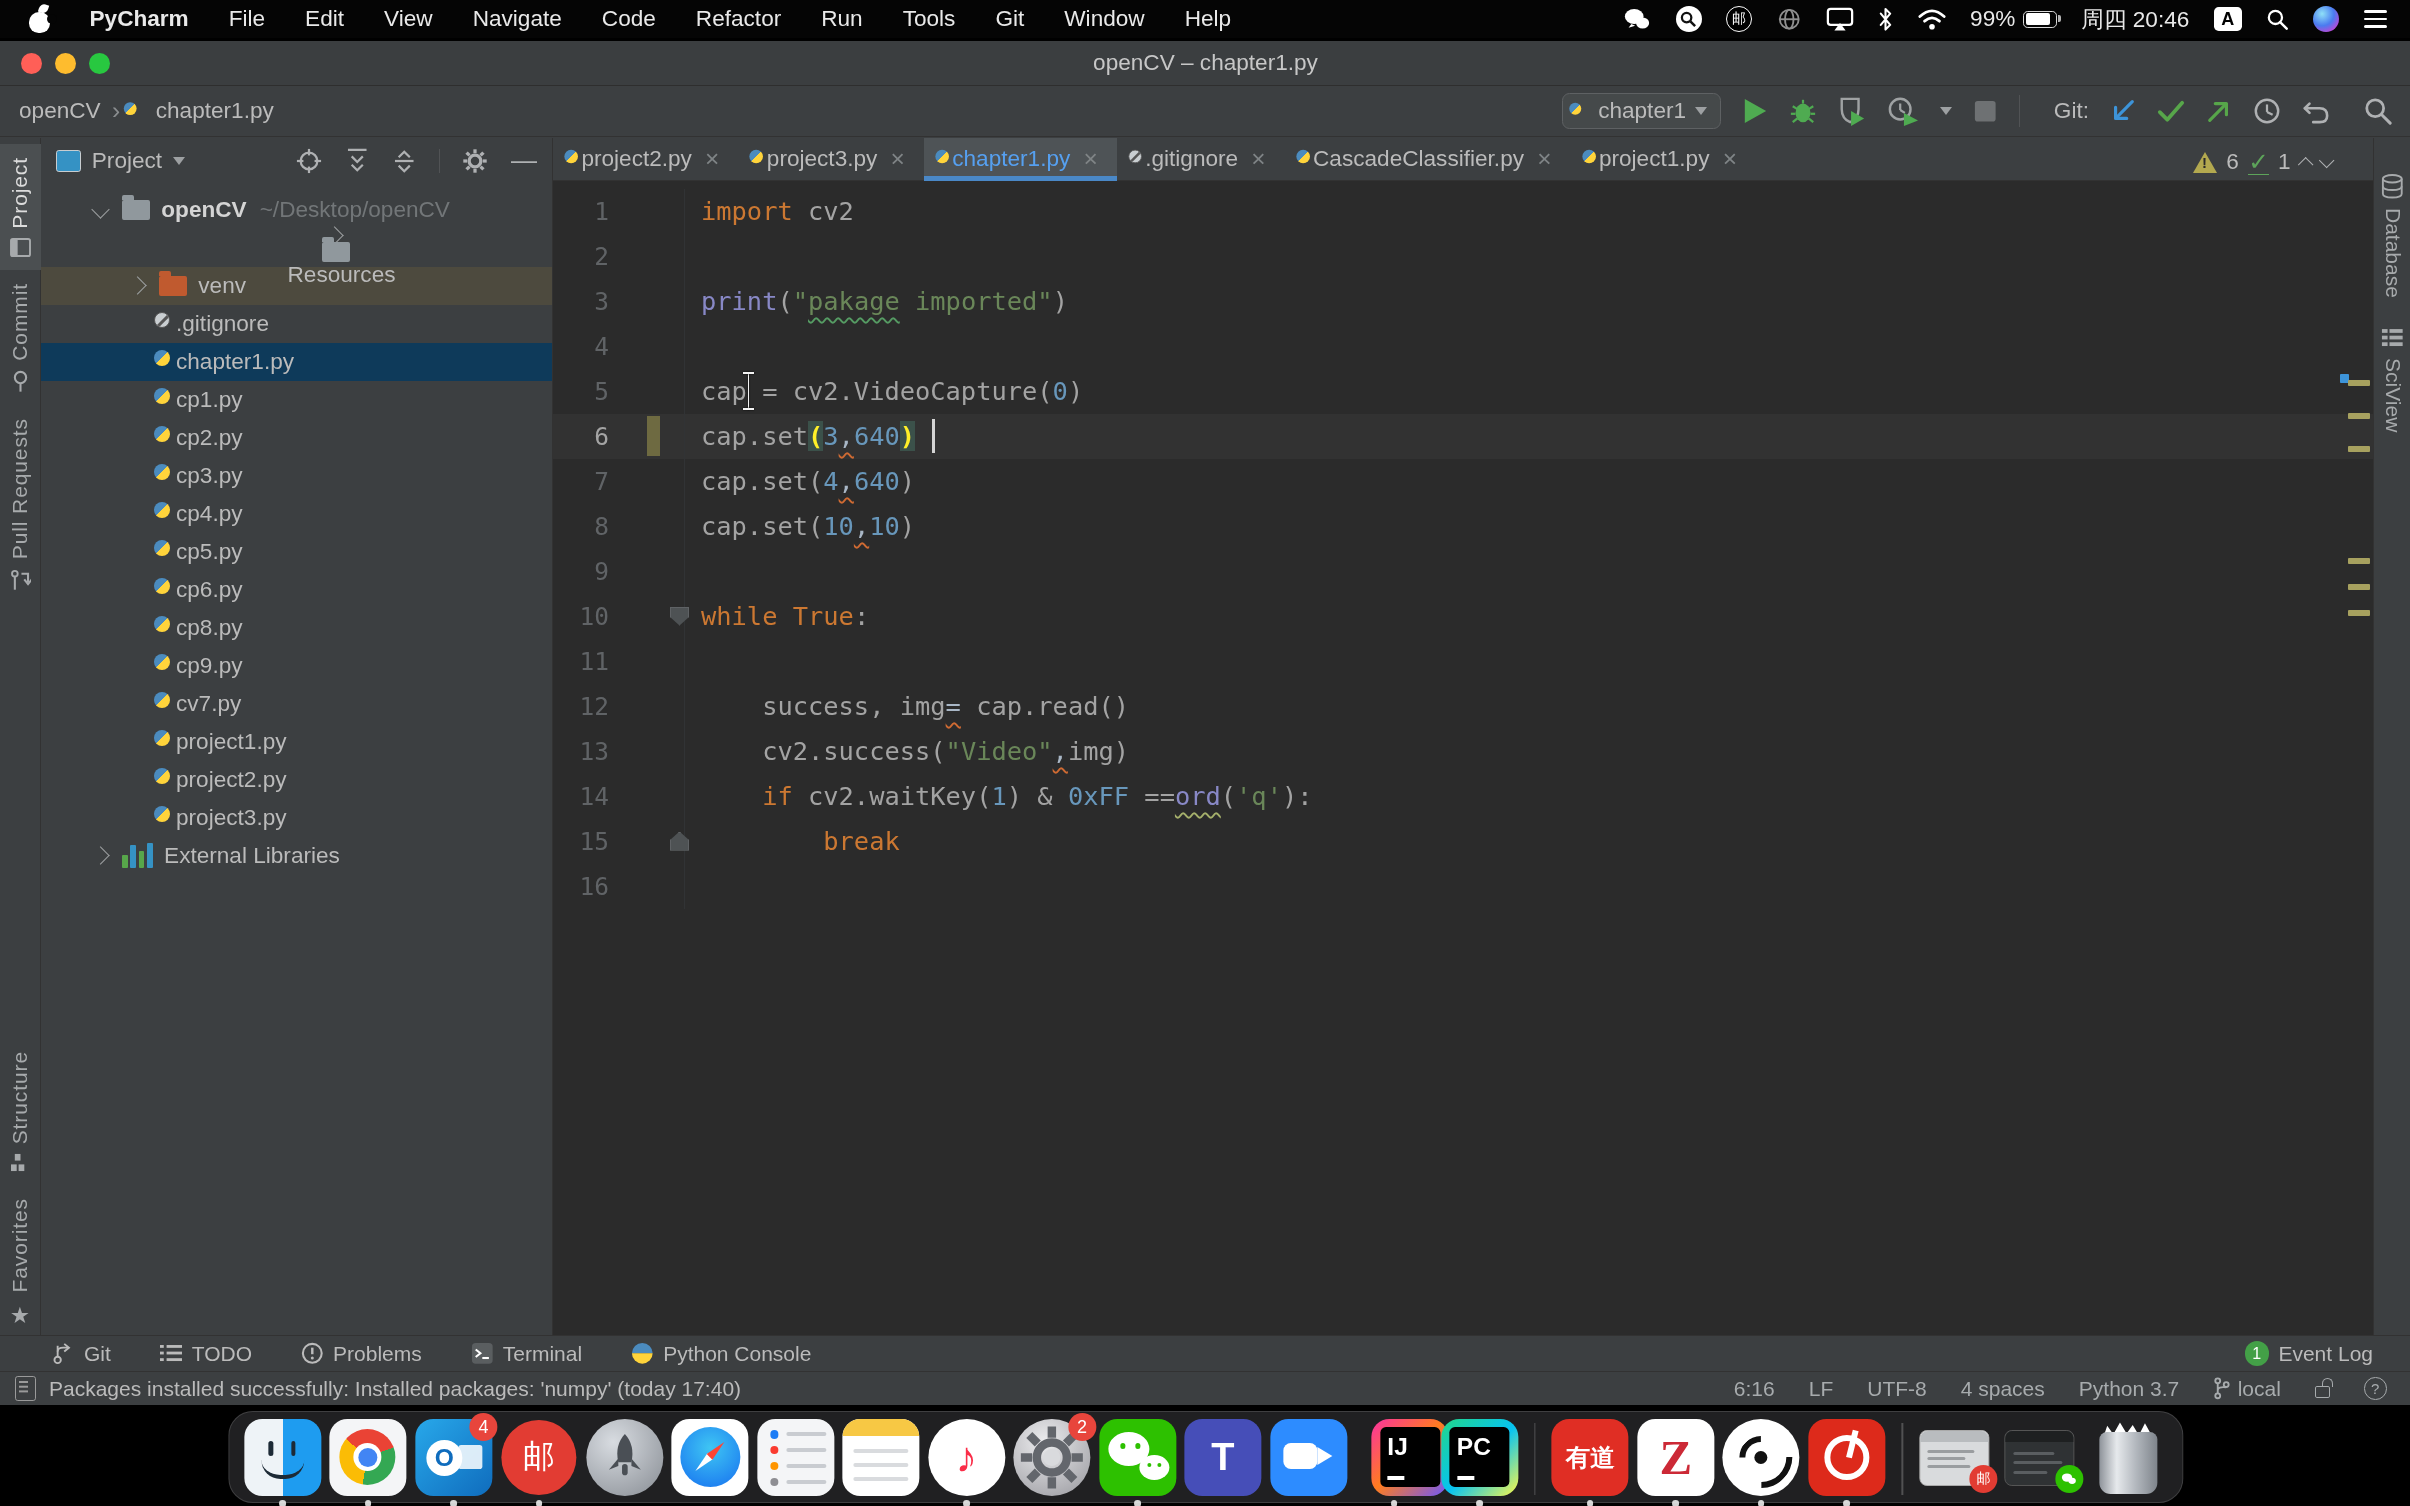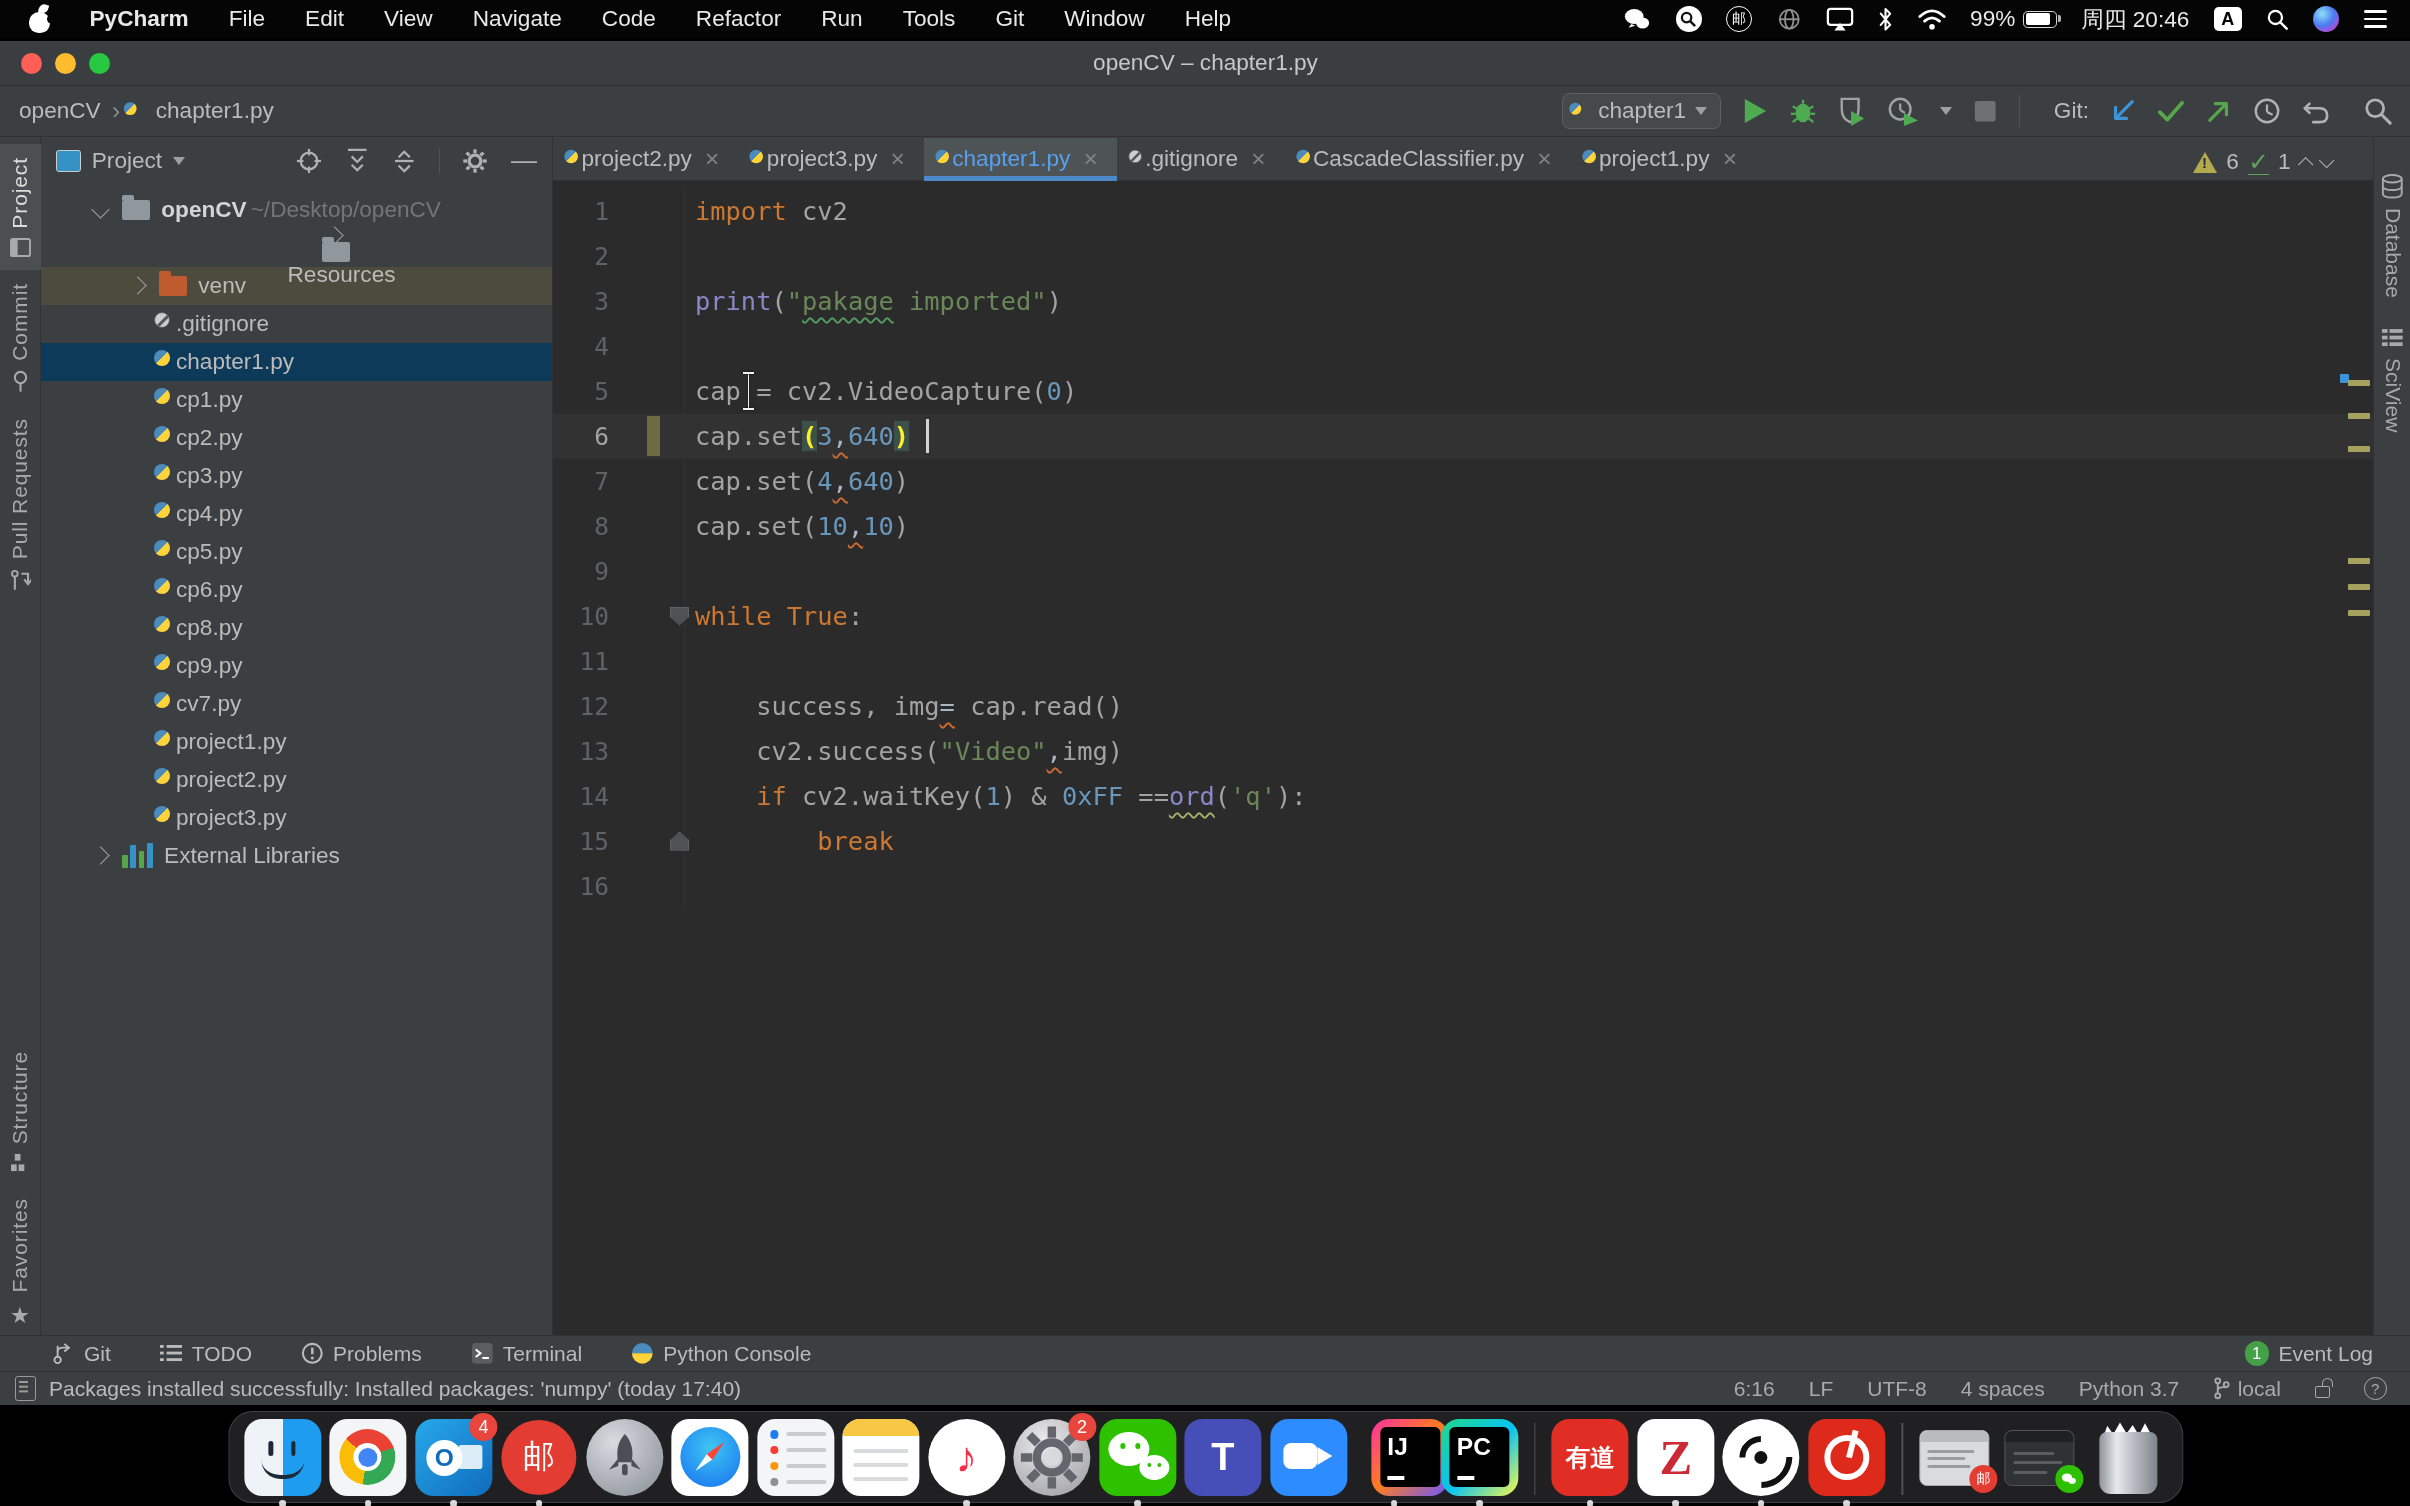--- a/index.html
+++ b/index.html
@@ -59,21 +59,21 @@
   #project-header .hdr-icons{margin-left:auto;display:flex;align-items:center;gap:22.6px;color:#afb1b3;}
   .proj-tab-ico{width:24.5px;height:22.6px;background:#3592c4;border:1.9px solid #c8cdd0;border-radius:2.8px;}
   #tree{flex:1;overflow:hidden;padding-top:5.6px;}
   .trow{height:38px;display:flex;align-items:center;color:#bbbbbb;font-size:22.6px;white-space:nowrap;}
   .trow .chev{width:13px;height:13px;border-right:1.9px solid #9da0a2;border-bottom:1.9px solid #9da0a2;flex:none;margin-right:15px;}
   .chev.right{transform:rotate(-45deg);}
   .chev.down{transform:rotate(45deg);}
   .trow.selected{background:#0e3a5a;}
   .trow.olive{background:#4d4a3e;}
   .trow .bold{font-weight:bold;color:#d4d4d4;}
-  .trow .path{color:#727678;margin-left:4px;}
+  .trow .path{color:#727678;margin-left:13px;}
   .folder{width:28px;height:20px;background:#90989d;border-radius:1.9px;position:relative;flex:none;margin-right:11.3px;}
   .folder:before{content:"";position:absolute;top:-4.7px;left:0;width:12.2px;height:4.7px;background:inherit;border-radius:1.9px 1.9px 0 0;}
   .folder.orange{background:#c05a2f;}
   .fico{width:22.6px;height:27px;background:#9aa2a8;clip-path:polygon(0 0,68% 0,100% 24%,100% 100%,0 100%);position:relative;flex:none;}
   .fwrap{position:relative;margin-right:13px;flex:none;}
   .pybadge{position:absolute;right:-6.6px;bottom:-4.7px;width:16px;height:16px;border-radius:50%;
     background:linear-gradient(135deg,#4b8bbe 50%,#ffd43b 50%);}
   .nobadge{position:absolute;right:-6.6px;bottom:-4.7px;width:16px;height:16px;border-radius:50%;background:#c9ced1;
     border:0.9px solid #555;overflow:hidden;}
   .nobadge:before{content:"";position:absolute;left:-2.8px;top:6.6px;width:21px;height:2.8px;background:#555;transform:rotate(-45deg);}
@@ -89,21 +89,21 @@
   .tab .fwrap{margin-right:0;transform:scale(.85);}
   .tab.active{background:#4e5356;color:#56a0f0;}
   .tab.active:after{content:"";position:absolute;left:0;right:0;bottom:-0.9px;height:4.7px;background:#4a88c7;}
   .tab-close{color:#7f8486;font-size:24.5px;margin-left:3.8px;}
   #code-area{flex:1;position:relative;padding-top:7.5px;}
   .code-line{height:45px;display:flex;align-items:center;position:relative;}
   .code-line.current{background:#323232;}
   .lnum{flex:0 0 132px;padding-right:75px;text-align:right;color:#606366;font-family:"DejaVu Sans Mono",monospace;
     font-size:24.5px;border-right:0.9px solid #313335;height:100%;display:flex;align-items:center;justify-content:flex-end;}
   .code-line.current .lnum{color:#a4a4a4;}
-  .ctext{margin-left:10px;font-family:"DejaVu Sans Mono",monospace;font-size:25.4px;white-space:pre;color:#a9b7c6;display:flex;align-items:center;}
+  .ctext{margin-left:16px;font-family:"DejaVu Sans Mono",monospace;font-size:25.4px;white-space:pre;color:#a9b7c6;display:flex;align-items:center;}
   .tok-k{color:#cc7832;} .tok-b{color:#8888c6;} .tok-s,.tok-st{color:#6a8759;} .tok-n2{color:#6897bb;}
   .tok-c{color:#808080;} .tok-p{color:#a3a3a3;}
   .tok-st{text-decoration:underline wavy #559c63 1.9px;text-underline-offset:6.6px;}
   .tok-bw{color:#8888c6;text-decoration:underline wavy #a5b06b 1.9px;text-underline-offset:6.6px;}
   .tok-pw{color:#a9b7c6;text-decoration:underline wavy #cf6a32 1.9px;text-underline-offset:6.6px;}
   .tok-cw{color:#a9b7c6;text-decoration:underline wavy #cf6a32 1.9px;text-underline-offset:6.6px;}
   .tok-ph{color:#ffef28;font-weight:bold;background:#3b514a;}
   .cursor-bar{display:inline-block;width:2.8px;height:34px;background:#d4d4d4;margin-left:1.9px;}
   .change-bar{position:absolute;left:94px;top:2.8px;width:13px;height:40px;background:#6e6a41;}
   .fold{position:absolute;left:117px;top:13px;width:19px;height:19px;background:#4e5254;border:0.9px solid #5f6265;}

